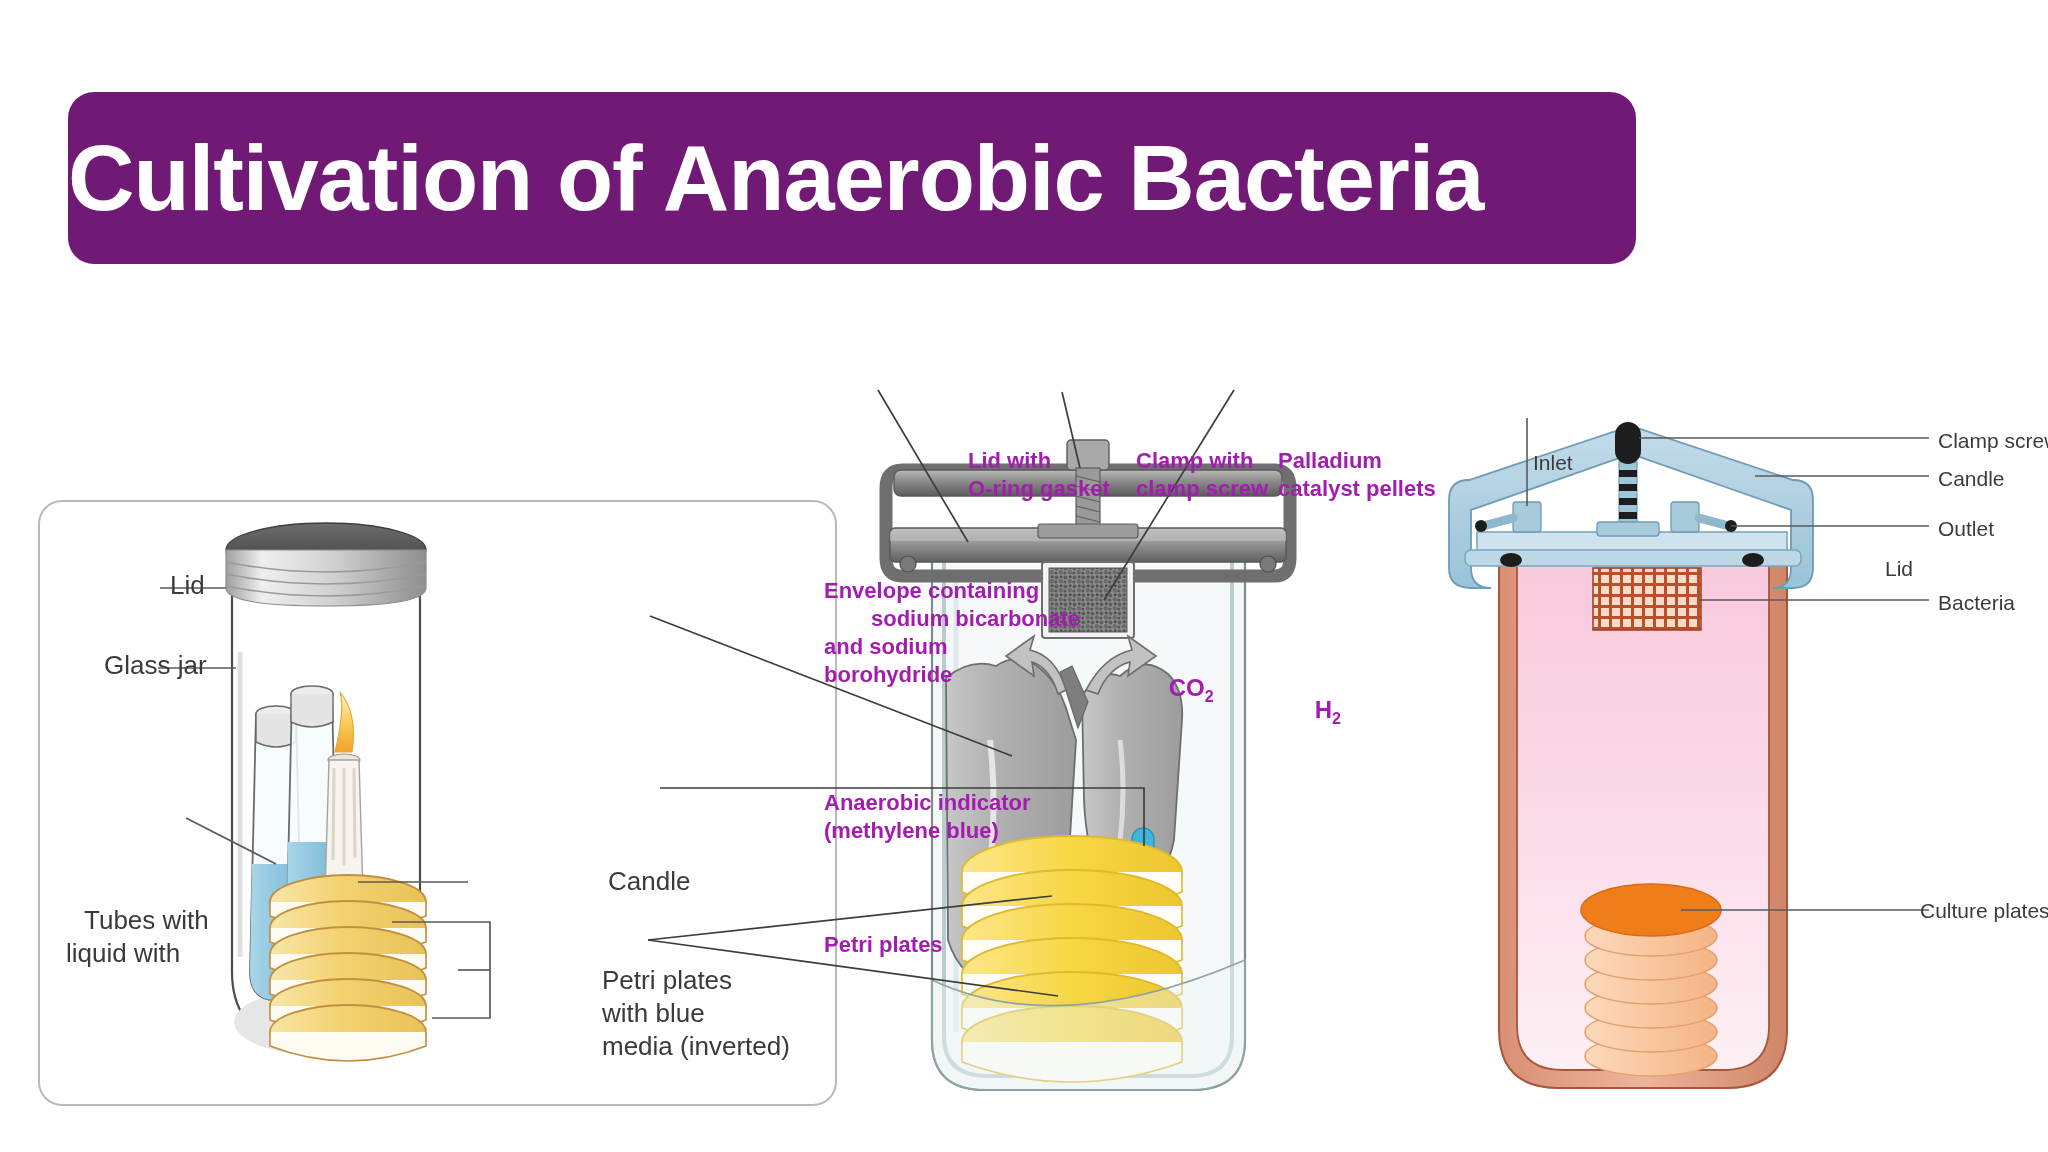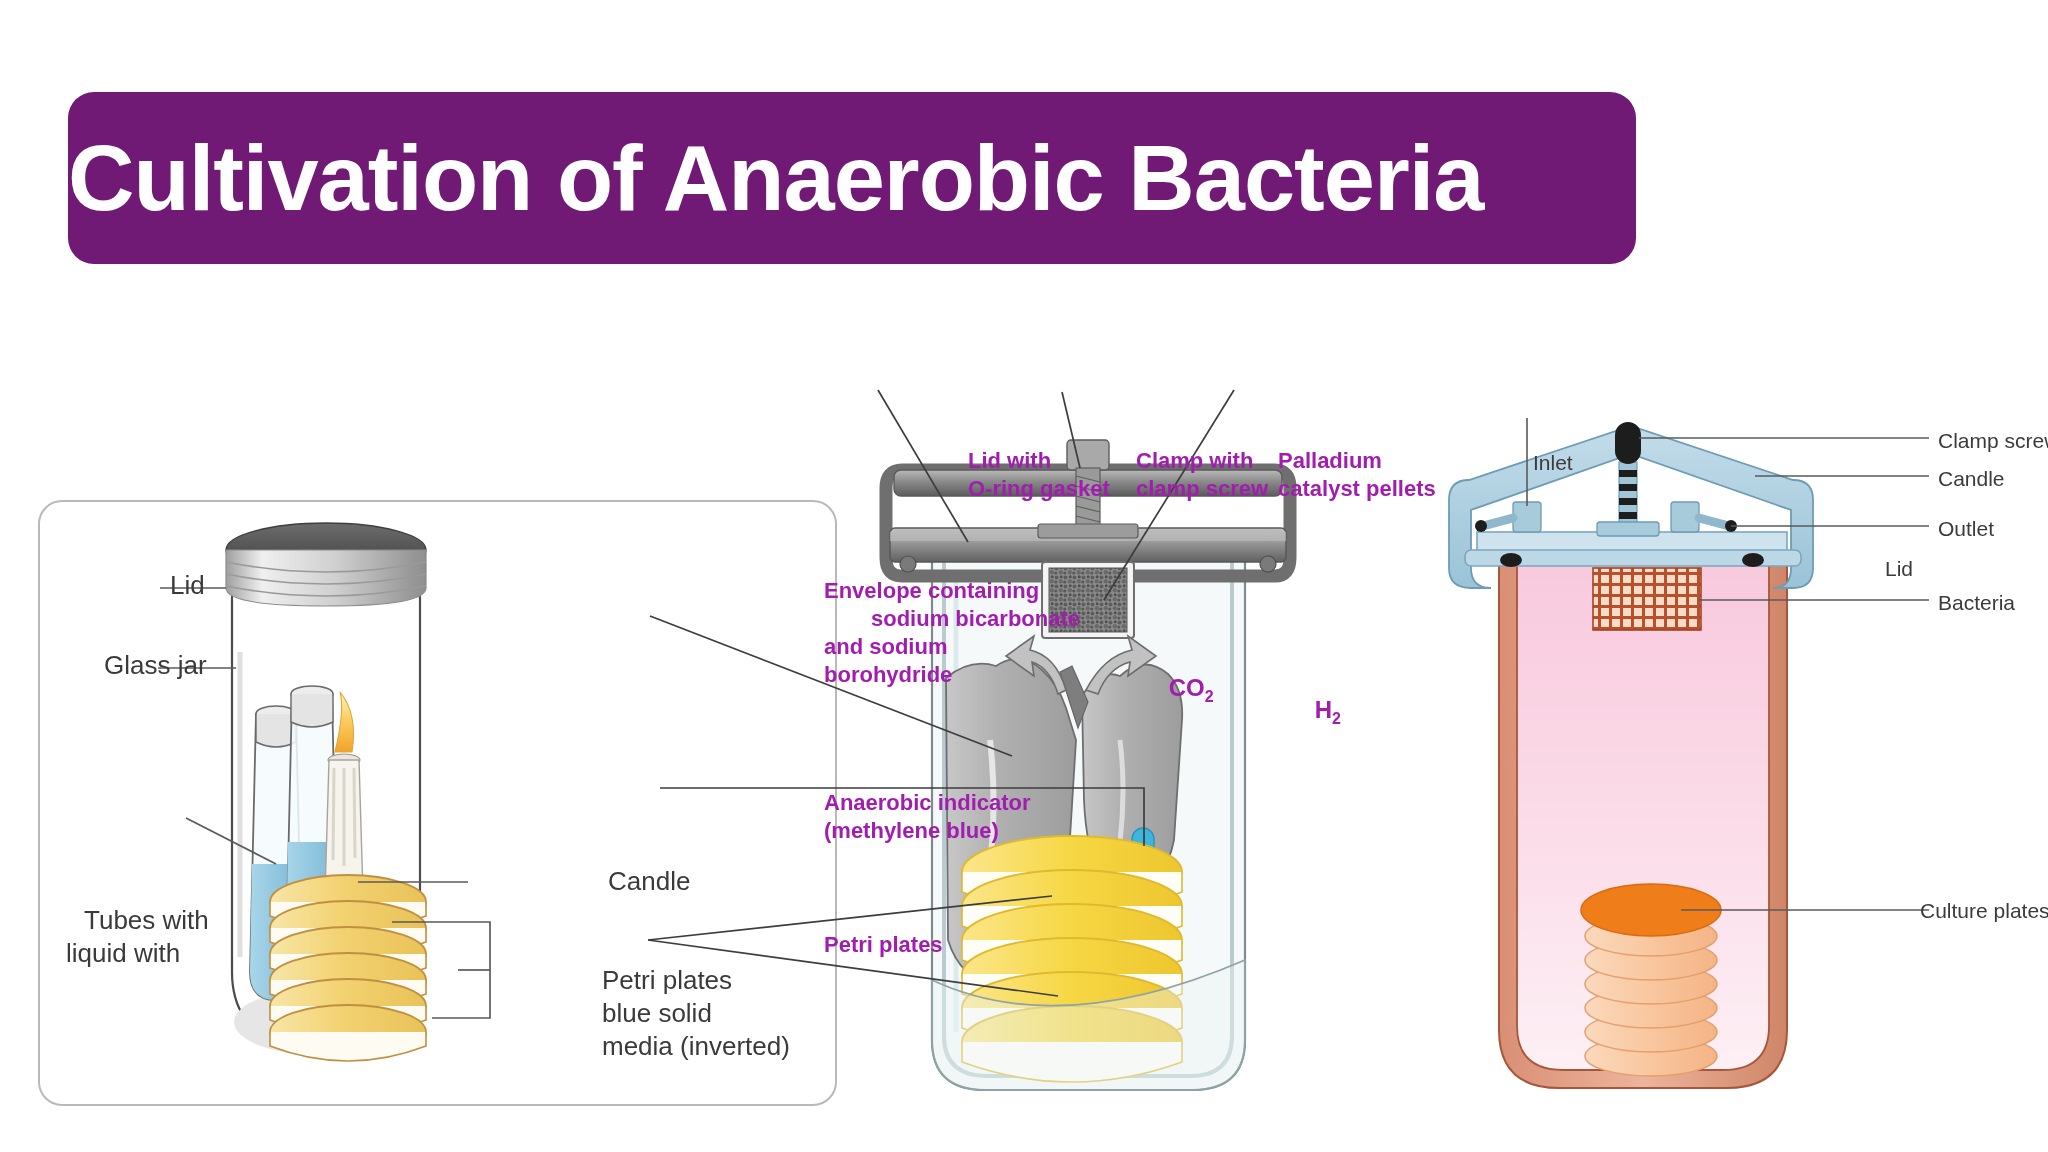--- a/index.html
+++ b/index.html
@@ -157,21 +157,21 @@
 
     <div class="lbl lbl-plain" style="left:88px;top:560px;text-align:right;width:0;"></div>
   </div>
 
   <div class="lbl lbl-plain" style="left:170px;top:570px;">Lid</div>
   <div class="lbl lbl-plain" style="left:104px;top:650px;">Glass jar</div>
   <div class="lbl lbl-plain" style="left:608px;top:866px;">Candle</div>
   <div class="lbl lbl-plain" style="left:84px;top:905px;">Tubes with</div>
   <div class="lbl lbl-plain" style="left:66px;top:938px;">liquid with</div>
   <div class="lbl lbl-plain" style="left:602px;top:965px;">Petri plates</div>
-  <div class="lbl lbl-plain" style="left:602px;top:998px;">blue solid</div>
+  <div class="lbl lbl-plain" style="left:602px;top:998px;">with blue</div>
   <div class="lbl lbl-plain" style="left:602px;top:1031px;">media (inverted)</div>
 
   <div class="panel" id="panel-gaspak">
     <svg width="620" height="670" viewBox="0 0 620 670">
       <defs>
         <linearGradient id="mtlBand" x1="0" y1="0" x2="0" y2="1">
           <stop offset="0%" stop-color="#b9b9b9"></stop>
             <stop offset="45%" stop-color="#8a8a8a"></stop>
           <stop offset="100%" stop-color="#5c5c5c"></stop>
         </linearGradient>

